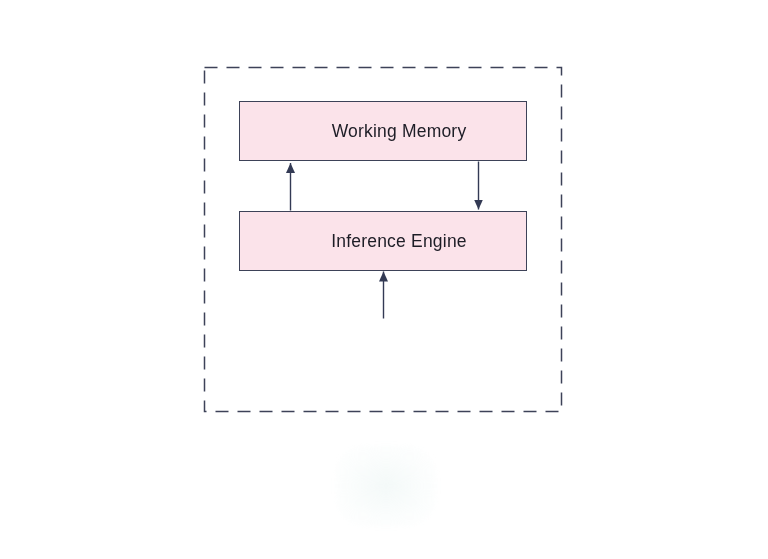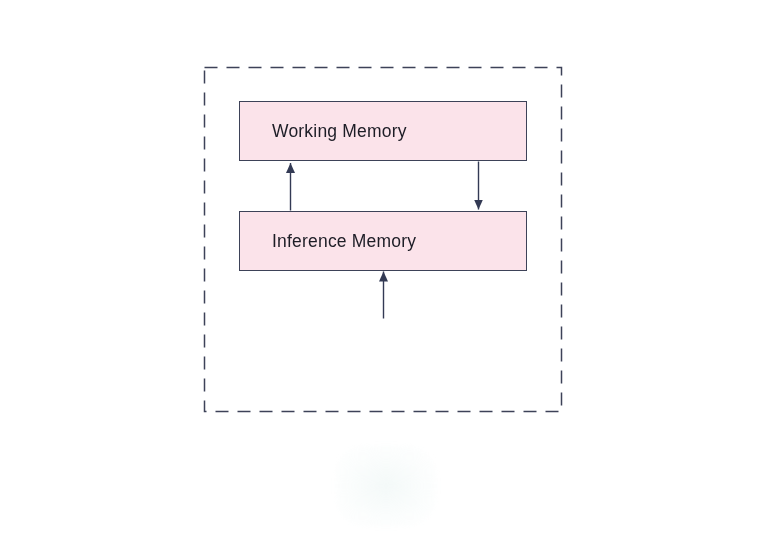--- a/index.html
+++ b/index.html
@@ -25,20 +25,21 @@
   .node {
     position: absolute;
     left: 239px;
     width: 288px;
     height: 60px;
     box-sizing: border-box;
     background: var(--node-fill, #fbe3ea);
     border: 1px solid var(--node-border, #3d4258);
     display: flex;
     align-items: center;
+    justify-content: center;
     font-size: 17.5px;
     color: var(--text, #1d1d26);
     letter-spacing: 0.2px;
     padding-left: 32px;
   }
   .node-working-memory  { top: 101px; }
   .node-inference-engine{ top: 211px; }
   .node-knowledge-base  { top: 319px; }
   .faint-blob {
     position: absolute;
@@ -75,17 +76,17 @@
     <line x1="478.5" y1="161.5" x2="478.5" y2="209.5" stroke-width="1.4" marker-end="url(#arrowhead)" style="stroke: var(--edge, #333a54);"></line>
 
     <line x1="383.5" y1="318.5" x2="383.5" y2="271.5" stroke-width="1.4" marker-end="url(#arrowhead)" style="stroke: var(--edge, #333a54);"></line>
   </svg>
 
   <div class="node node-working-memory">
     <span>Working Memory</span>
   </div>
 
   <div class="node node-inference-engine">
-    <span>Inference Memory</span>
+    <span>Inference Engine</span>
   </div>
 
 
 </div>
 
 </body></html>

